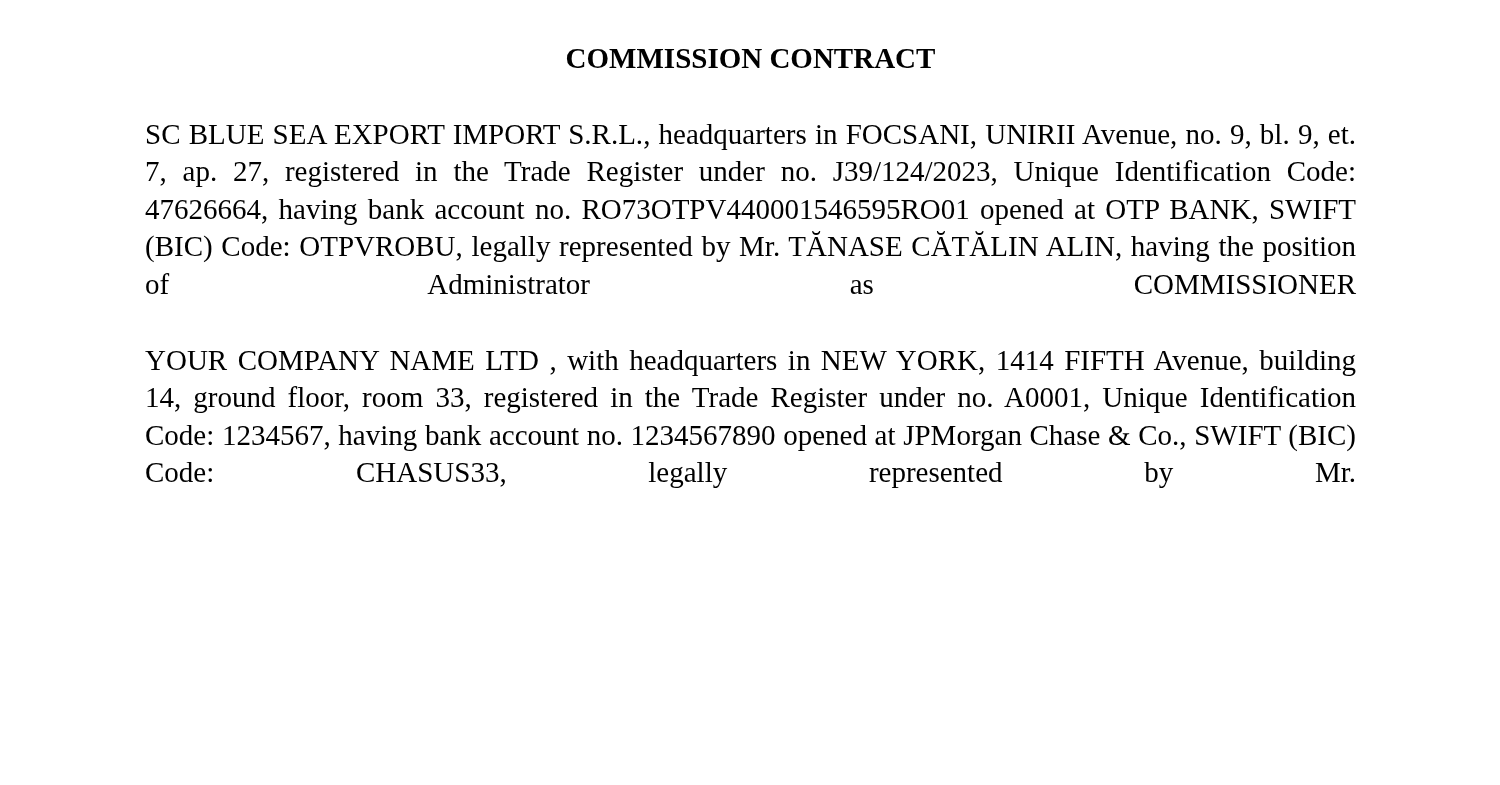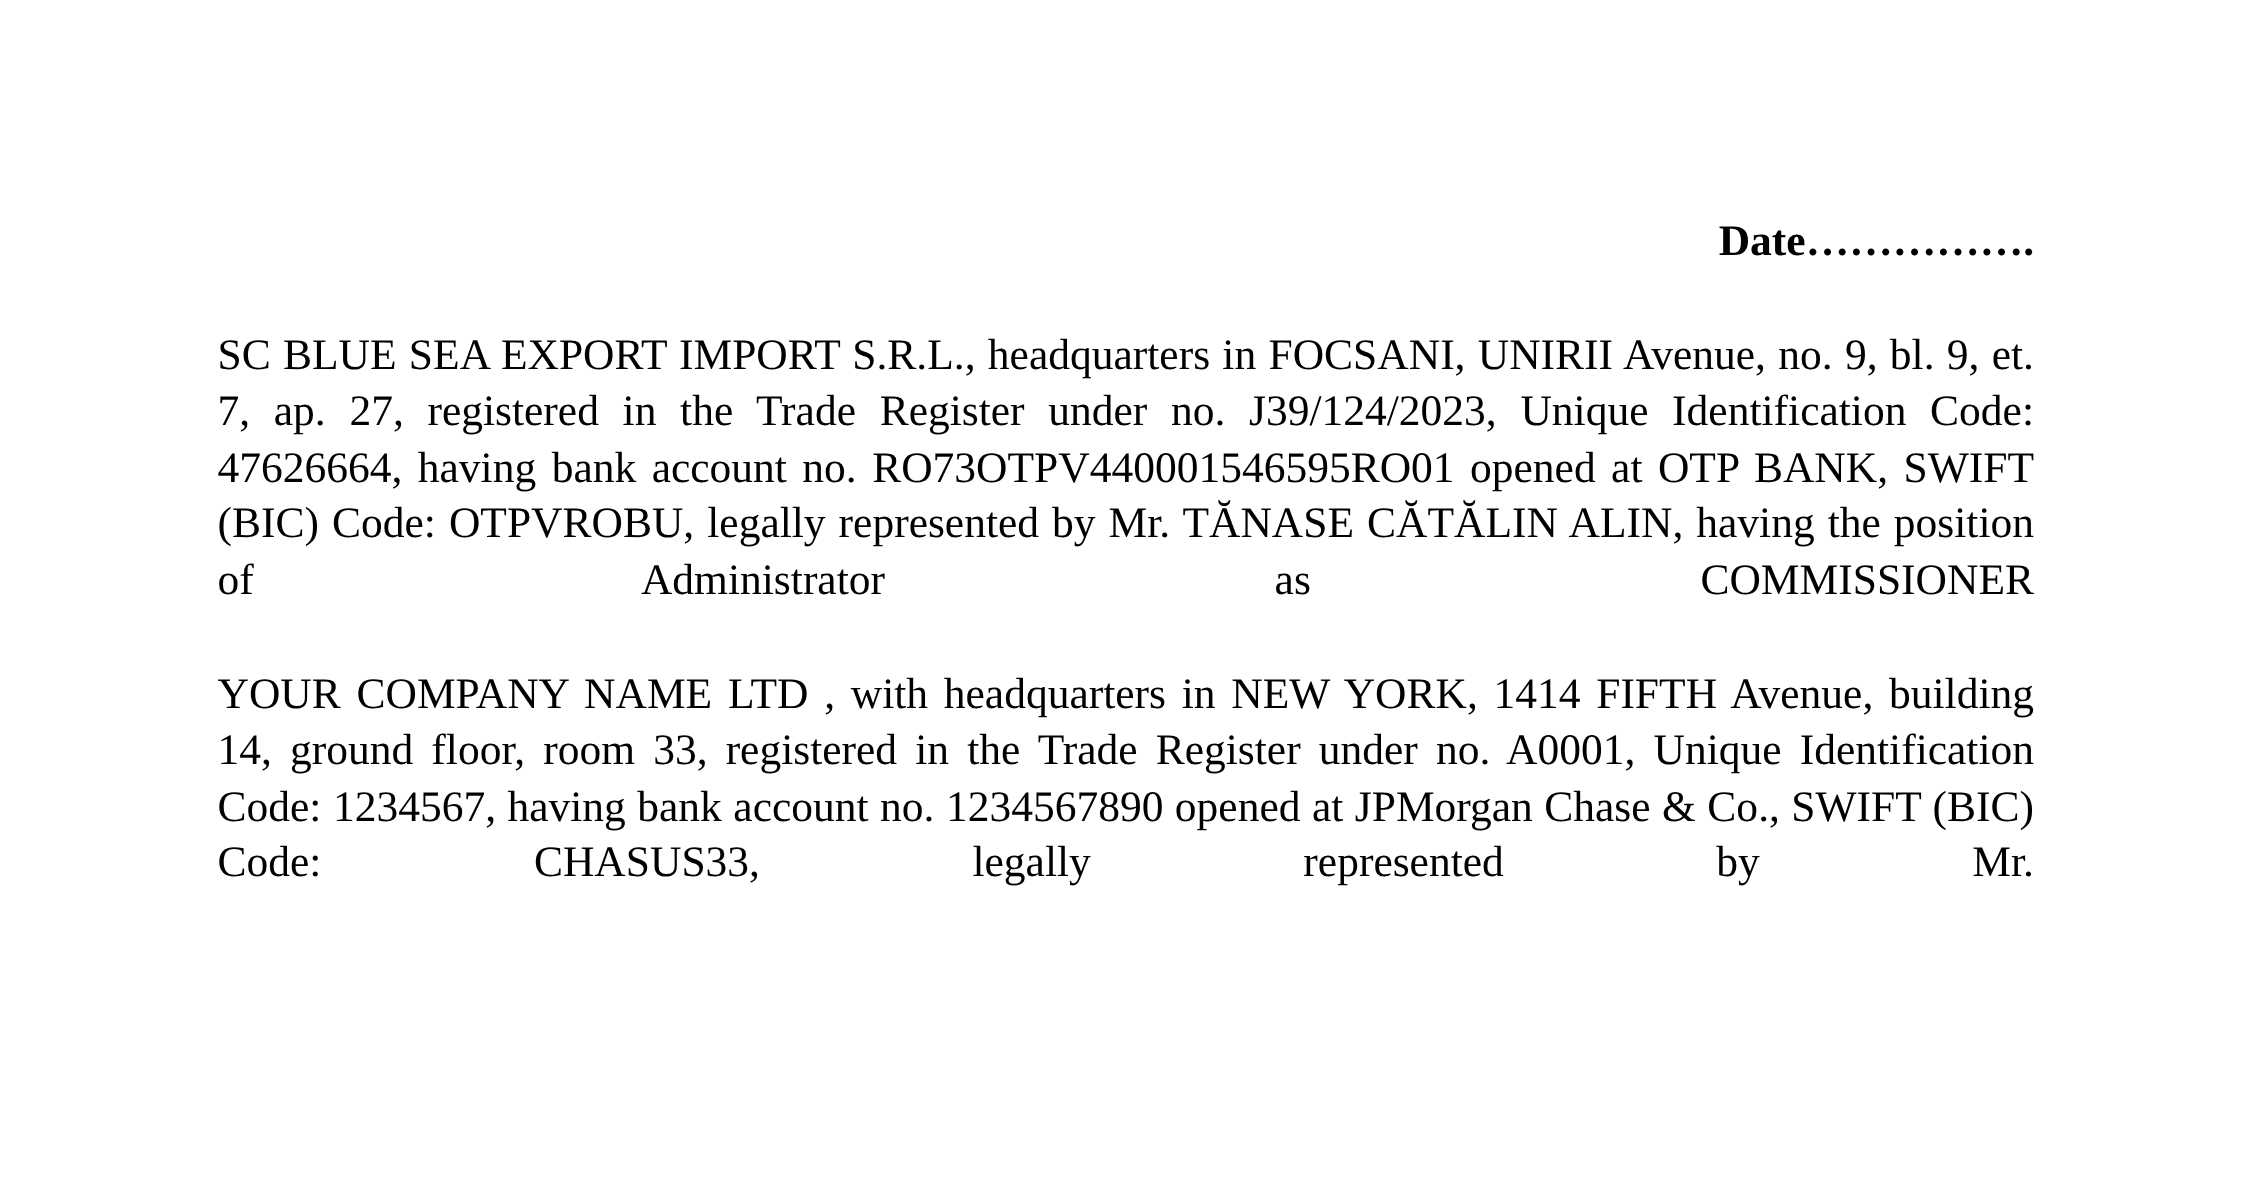--- a/index.html
+++ b/index.html
@@ -43,22 +43,22 @@
   }
   p.para.fill-last { text-align-last: justify; }
   p.para.connector { margin-top: 0; text-align: left; }
   .b { font-weight: 400; }
 </style>
 </head>
 <body>
 
 <div class="page">
 
-  <div class="date-line"><span>Date</span><span>…………….</span></div>
 
+  <h1 class="doc-title">COMMISSION CONTRACT</h1>
 
 
   <p class="para fill-last"><span class="b">SC BLUE SEA EXPORT IMPORT S.R.L.</span><span>, headquarters in FOCSANI, UNIRII Avenue, no. </span><span class="b">9</span><span>, bl. </span><span class="b">9</span><span>, et. </span><span class="b">7</span><span>, ap. </span><span class="b">27</span><span>, registered in the Trade Register under no. </span><span class="b">J39/124/2023</span><span>, Unique Identification Code: </span><span class="b">47626664</span><span>, having bank account no. </span><span class="b">RO73OTPV440001546595RO01</span><span> opened at </span><span class="b">OTP BANK</span><span>, SWIFT (BIC) Code: </span><span class="b">OTPVROBU</span><span>, legally represented by Mr. </span><span class="b">TĂNASE CĂTĂLIN ALIN</span><span>, having the position of </span><span class="b">Administrator</span><span> as COMMISSIONER</span></p>
 
 
   <p class="para fill-last"><span class="b">YOUR COMPANY NAME LTD</span><span> , with headquarters in </span><span class="b">NEW YORK</span><span>, 1414 FIFTH Avenue, building </span><span class="b">14</span><span>, ground floor, room </span><span class="b">33</span><span>, registered in the Trade Register under no. </span><span class="b">A0001</span><span>, Unique Identification Code: </span><span class="b">1234567</span><span>, having bank account no. </span><span class="b">1234567890</span><span> opened at </span><span class="b">JPMorgan Chase &amp; Co</span><span>., SWIFT (BIC) Code: </span><span class="b">CHASUS33</span><span>, legally represented by Mr.</span></p>
 
 </div>
 
 </body></html>

